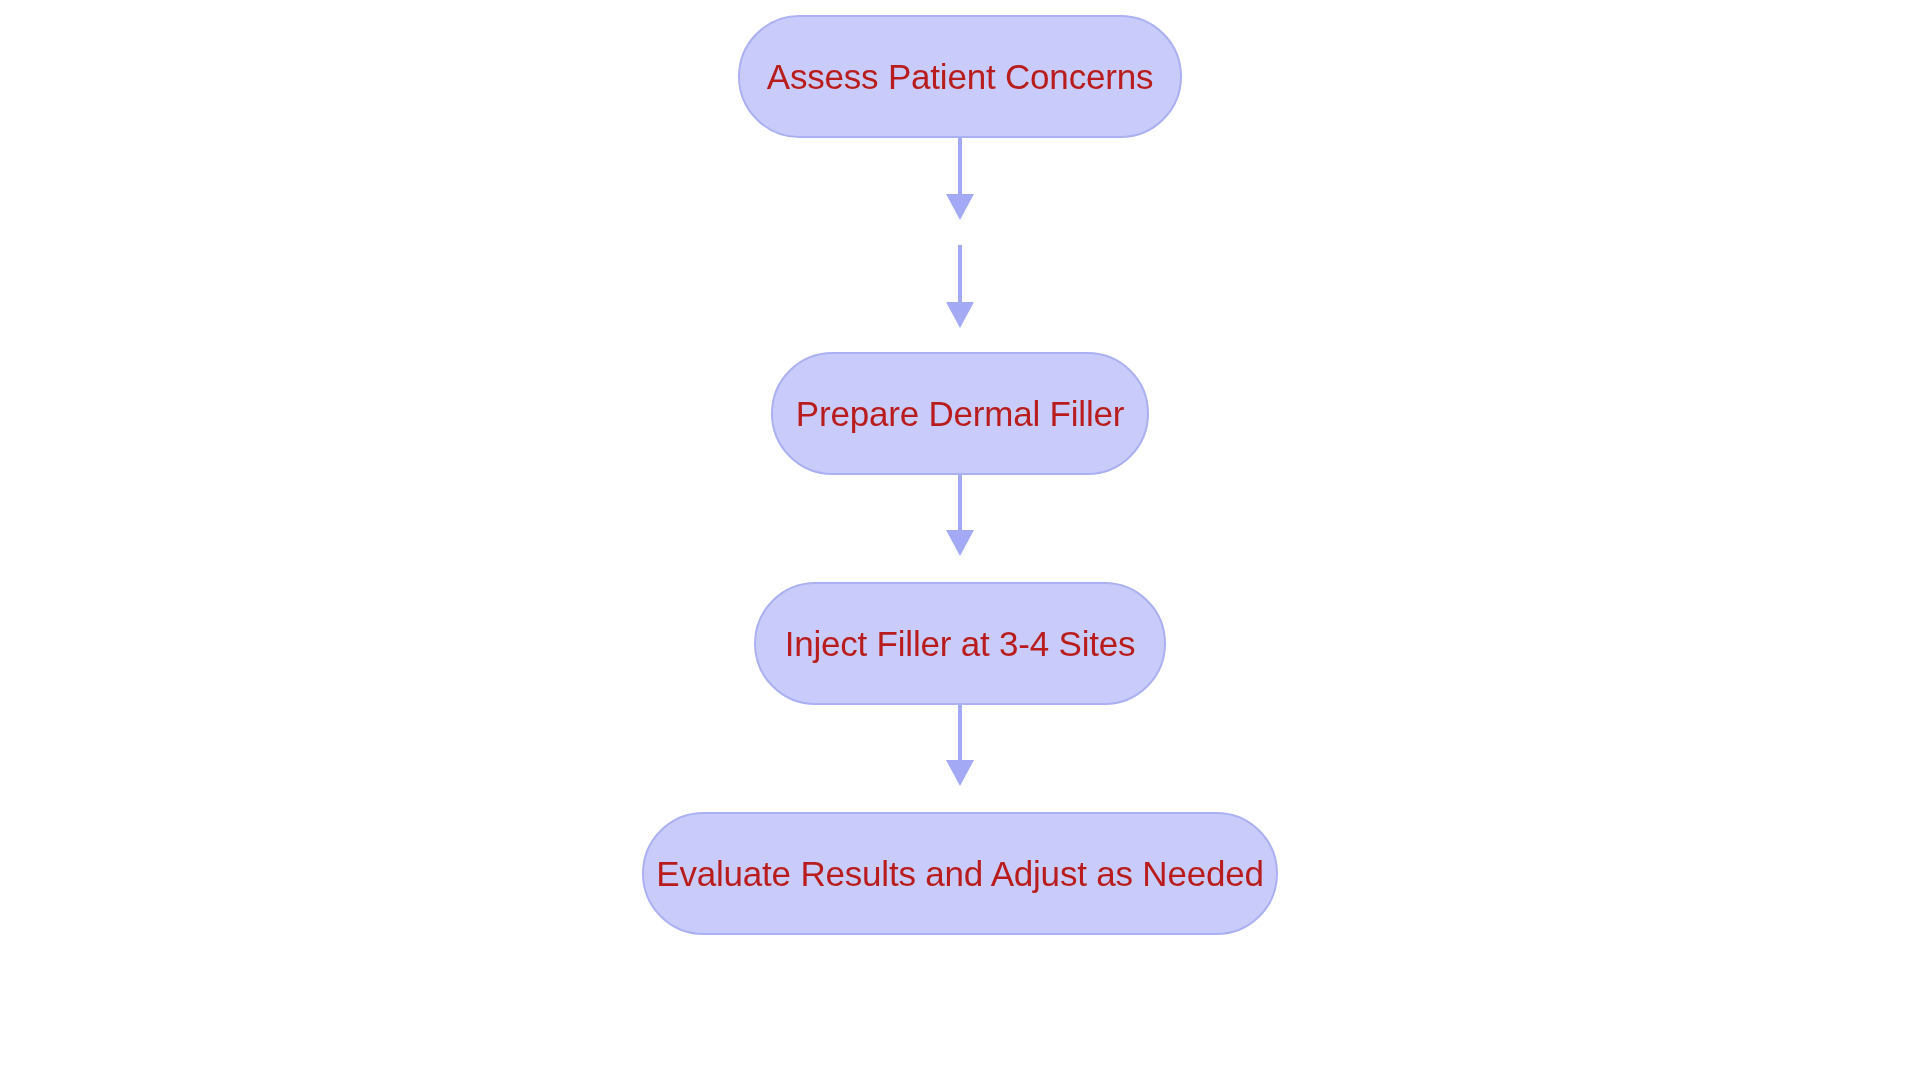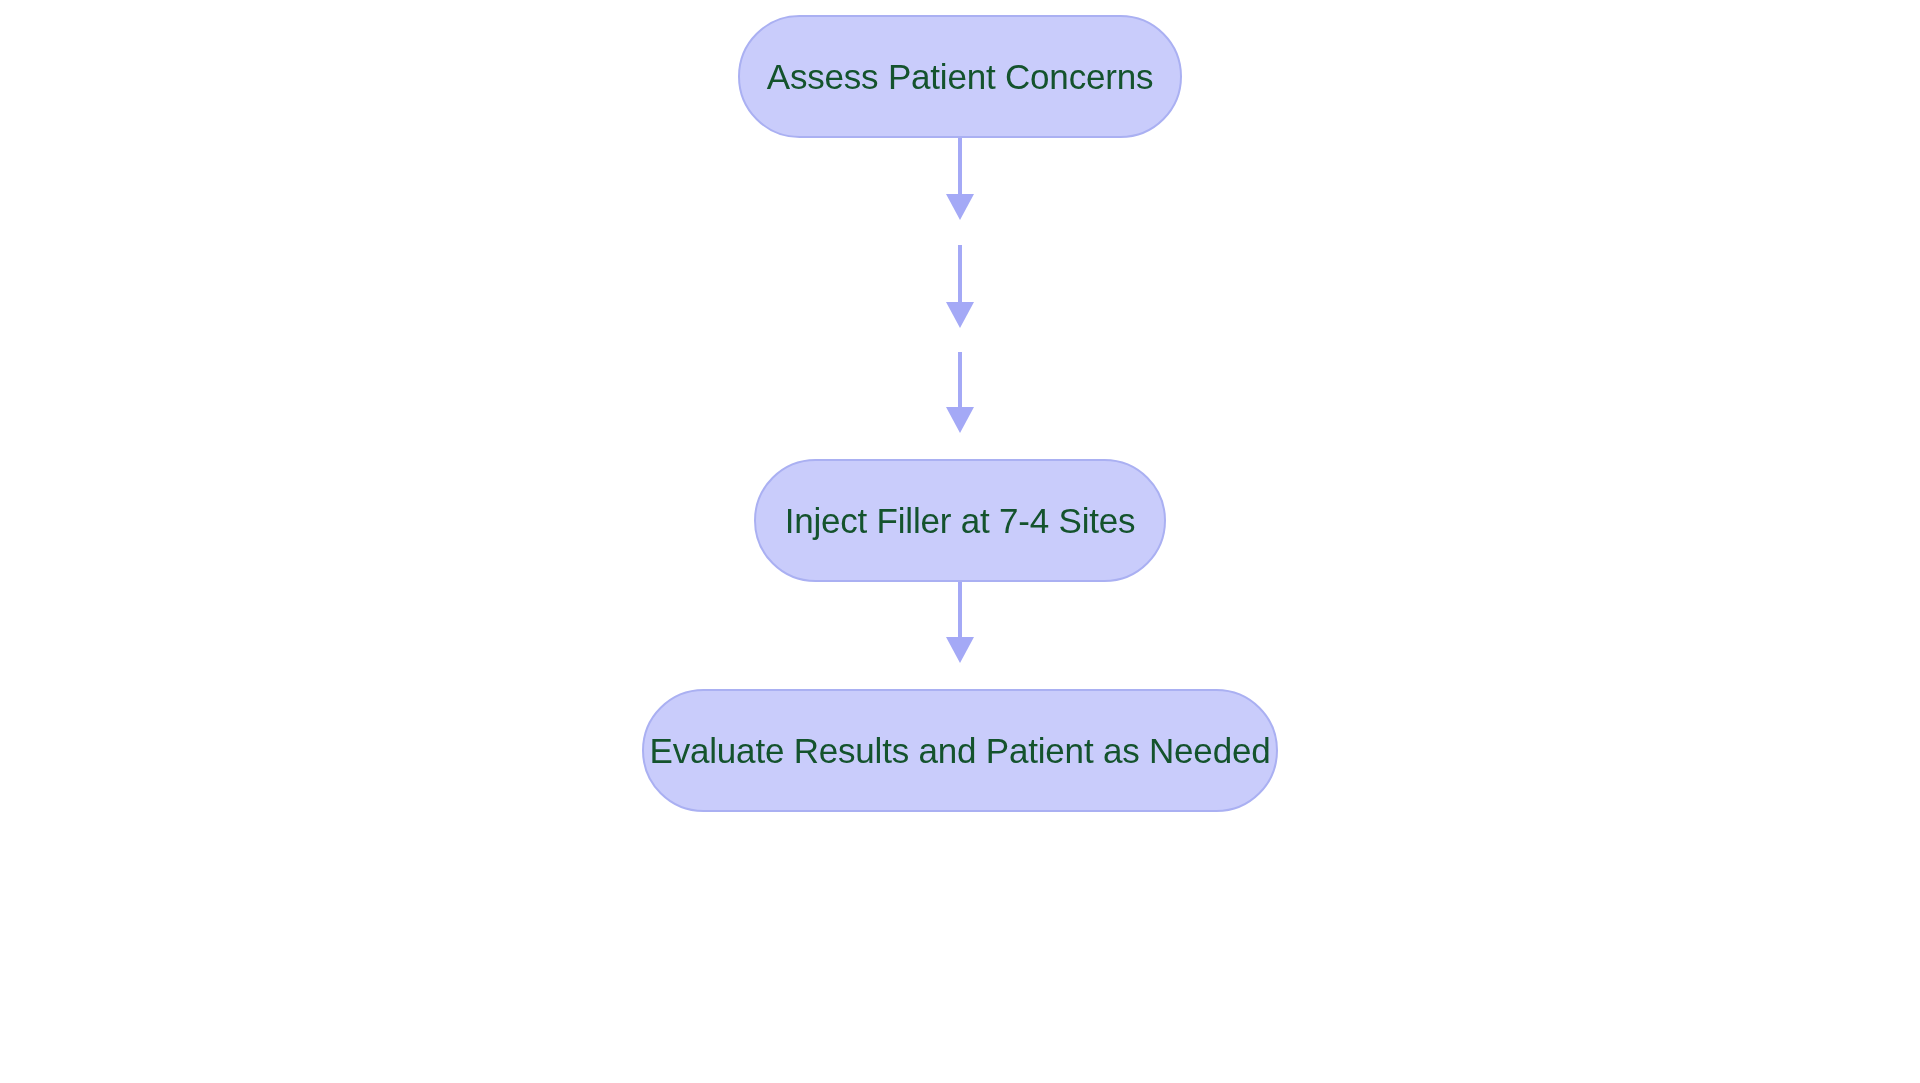--- a/index.html
+++ b/index.html
@@ -30,21 +30,21 @@
     align-items: center;
     width: 100%;
   }
 
   .node {
     box-sizing: border-box;
     height: 123px;
     border-radius: 9999px;
     background: #c9ccfb;
     border: 2px solid #aab0f2;
-    color: #14532d;
+    color: #b91c1c;
     display: flex;
     align-items: center;
     justify-content: center;
     white-space: nowrap;
     font-size: 35px;
     font-weight: 400;
     letter-spacing: -0.2px;
     padding: 0 60px;
     line-height: 1;
   }
@@ -105,40 +105,45 @@
   </div>
 
 
   <div class="gap-block gap-2">
     <div class="connector">
       <div class="connector-stem"></div>
       <div class="connector-head"></div>
     </div>
   </div>
 
+  <div class="flow-row">
+    <div class="node node-w-3">
+      <span>Prepare Dermal Filler</span>
+    </div>
+  </div>
 
   <div class="gap-block gap-3">
     <div class="connector">
       <div class="connector-stem"></div>
       <div class="connector-head"></div>
     </div>
   </div>
 
   <div class="flow-row">
     <div class="node node-w-4">
-      <span>Inject Filler at 7-4 Sites</span>
+      <span>Inject Filler at 3-4 Sites</span>
     </div>
   </div>
 
   <div class="gap-block gap-4">
     <div class="connector">
       <div class="connector-stem"></div>
       <div class="connector-head"></div>
     </div>
   </div>
 
   <div class="flow-row">
     <div class="node node-w-5">
-      <span>Evaluate Results and Patient as Needed</span>
+      <span>Evaluate Results and Adjust as Needed</span>
     </div>
   </div>
 
 </div>
 
 </body></html>

